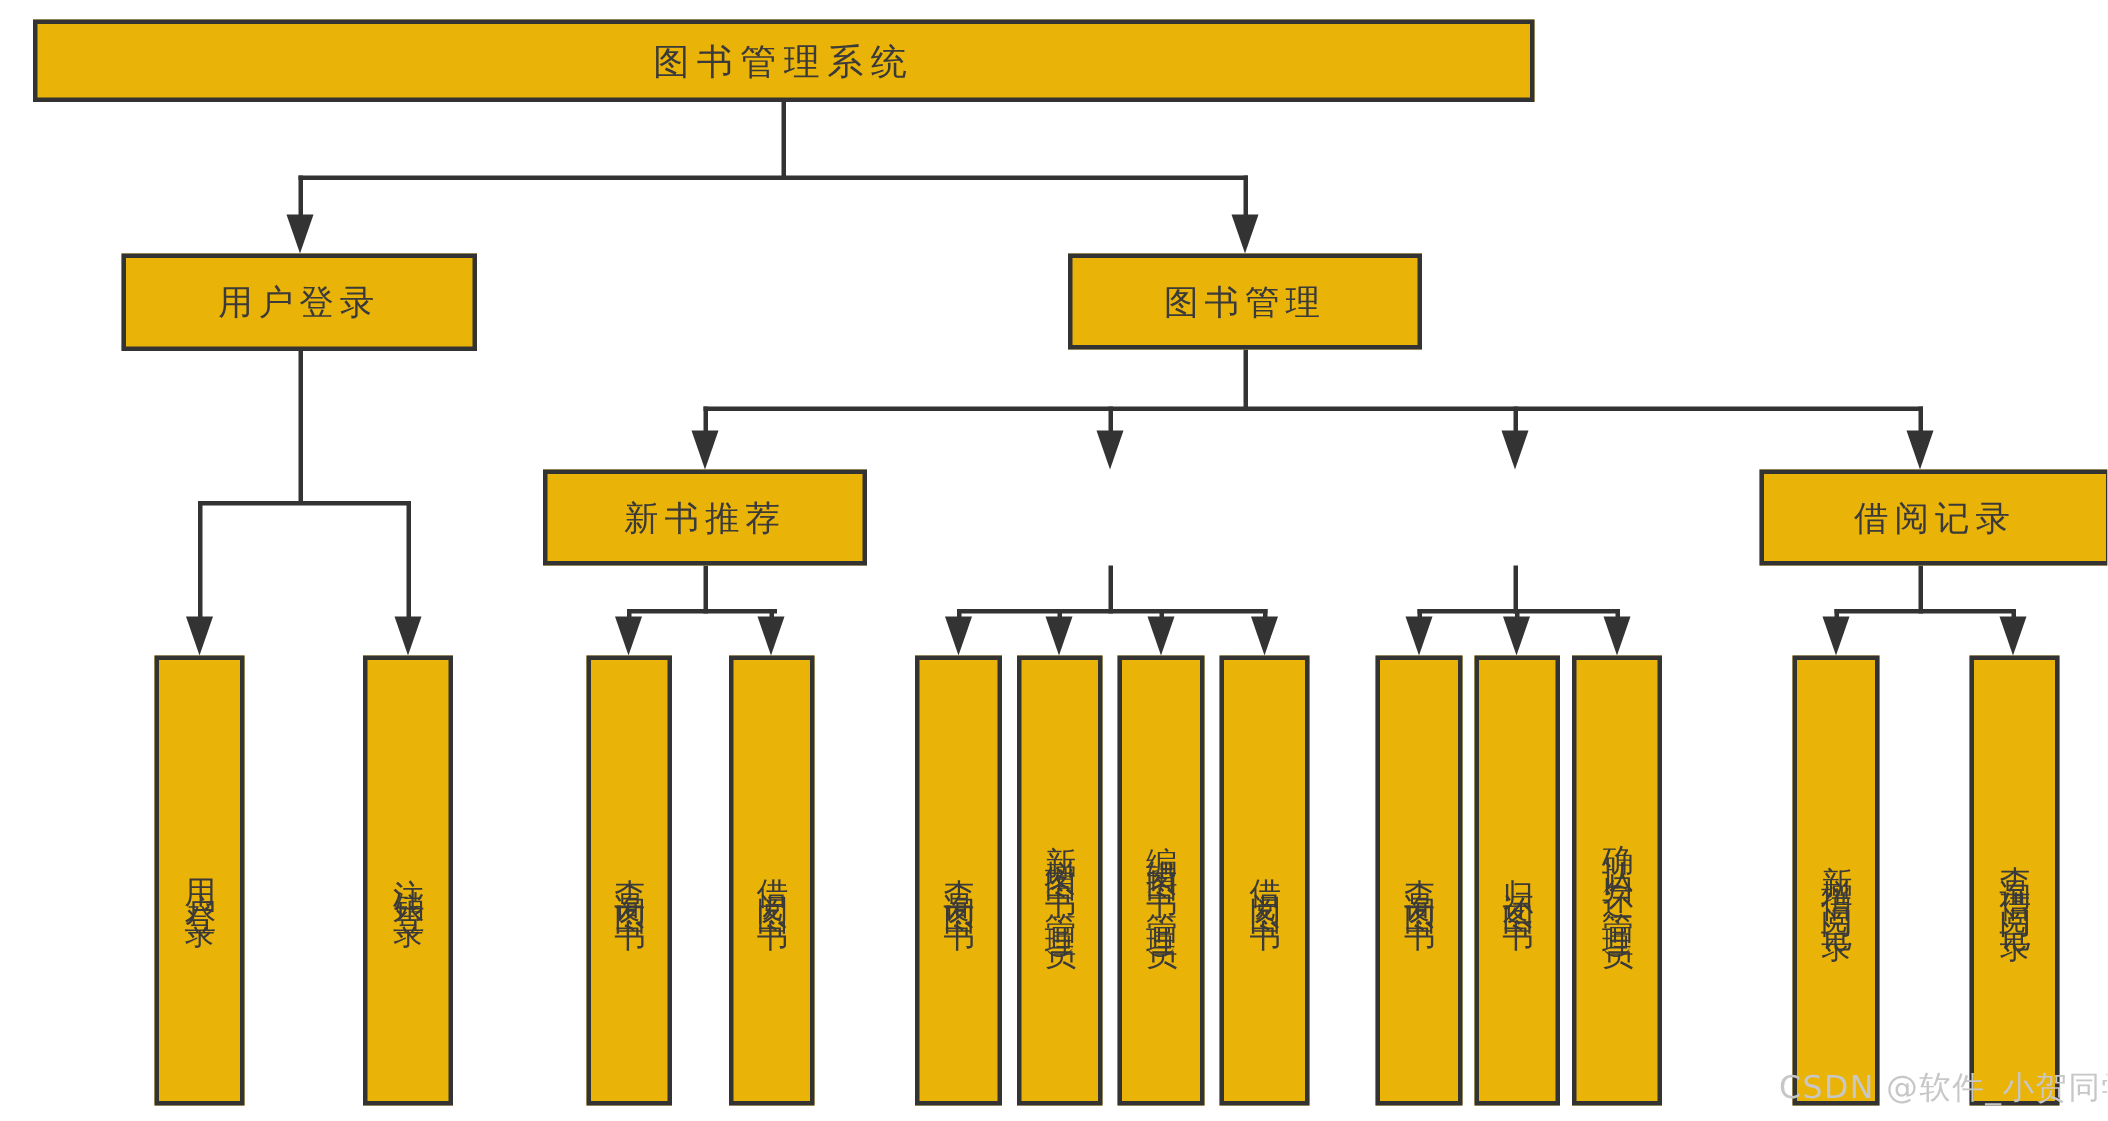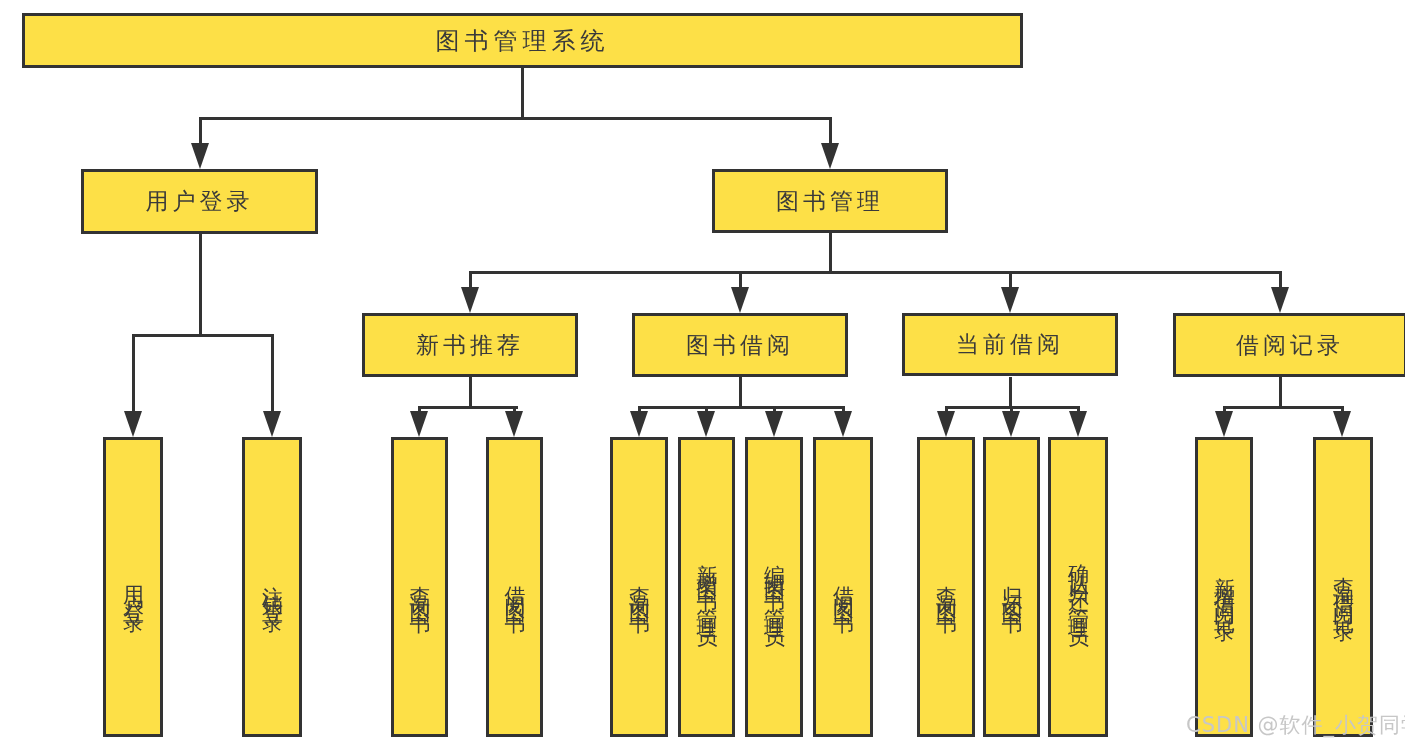--- a/index.html
+++ b/index.html
@@ -5,21 +5,21 @@
   html,body { margin:0; padding:0; background:#ffffff; }
   #canvas {
     position:relative;
     width:1405px; height:747px;
     background:#ffffff;
     font-family:"DejaVu Sans","Liberation Sans",sans-serif;
     overflow:hidden;
   }
   .box {
     position:absolute;
-    background:#fde047;
+    background:#eab308;
     border:3px solid #333333;
     box-sizing:border-box;
     display:flex;
     align-items:center;
     justify-content:center;
     color:#3a3a3a;
     z-index:2;
   }
   .hlabel {
     font-size:23px;
@@ -65,26 +65,20 @@
 
   <div class="box" style="left:81px; top:169px; width:237px; height:65px;">
     <span class="hlabel">用户登录</span>
   </div>
   <div class="box" style="left:712px; top:169px; width:236px; height:64px;">
     <span class="hlabel">图书管理</span>
   </div>
 
   <div class="box" style="left:362px; top:313px; width:216px; height:64px;">
     <span class="hlabel">新书推荐</span>
-  </div>
-  <div class="box" style="left:632px; top:313px; width:216px; height:64px;">
-    <span class="hlabel">图书借阅</span>
-  </div>
-  <div class="box" style="left:902px; top:313px; width:216px; height:63px;">
-    <span class="hlabel">当前借阅</span>
   </div>
   <div class="box" style="left:1173px; top:313px; width:234px; height:64px;">
     <span class="hlabel">借阅记录</span>
   </div>
 
   <div class="box" style="left:103px; top:437px; width:60px; height:300px;">
     <span class="vlabel">用户登录</span>
   </div>
   <div class="box" style="left:242px; top:437px; width:60px; height:300px;">
     <span class="vlabel">注销登录</span>

